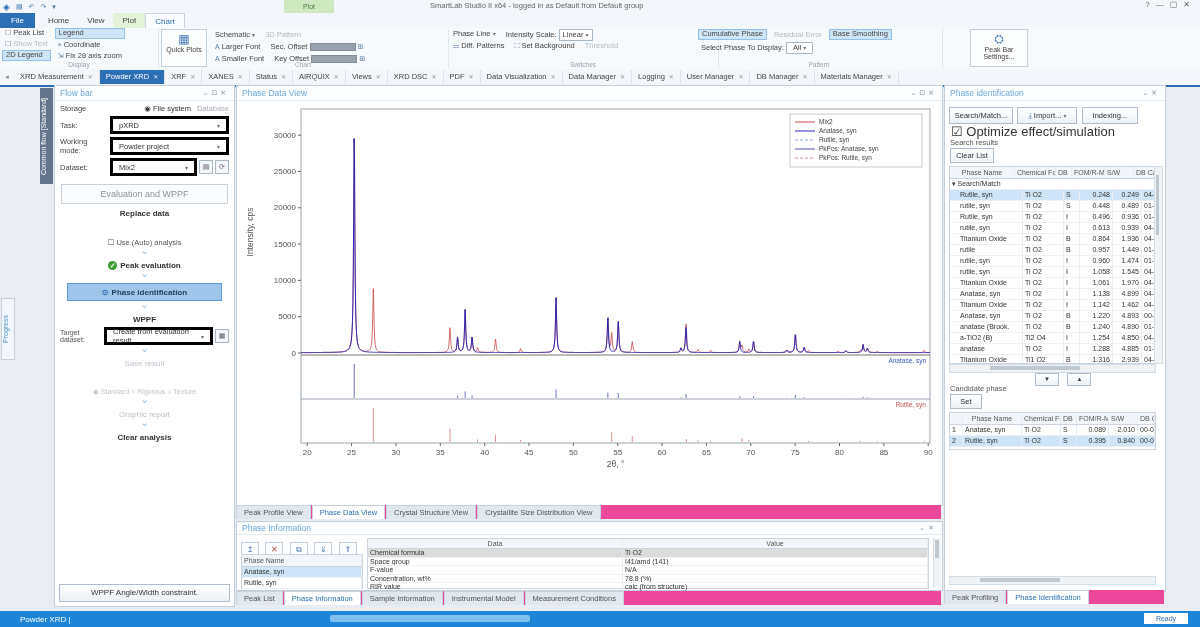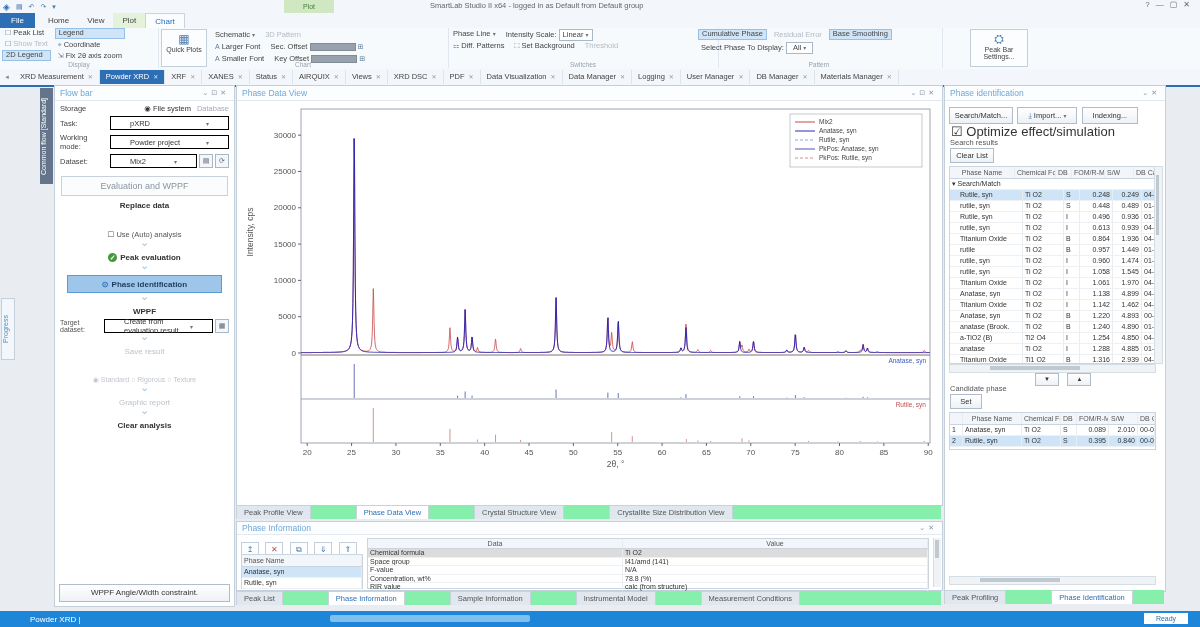--- a/index.html
+++ b/index.html
@@ -47,41 +47,41 @@
   .panel{position:absolute;background:#fff;border:1px solid #c3cfda;}
   .phd{height:14px;line-height:14px;padding:0 5px;color:#6fa8d8;font-size:8.5px;
        border-bottom:1px solid #e2e9f0;display:flex;justify-content:space-between;background:#fcfdfe;}
   .phd .ic{color:#8a99a8;font-size:7px;letter-spacing:3px;}
   .btn{display:inline-block;border:1px solid #aebccb;background:linear-gradient(#ffffff,#edf1f6);
        font-size:7.5px;text-align:center;color:#333;}
   
   #flow-panel{left:54px;top:85px;width:179px;height:520px;}
   .frow{display:flex;align-items:center;margin:3px 5px 0 5px;font-size:7.5px;}
   .flbl{width:50px;color:#444;}
-  .sel-box{flex:1;height:12px;border:1px solid #000000;background:#fff;font-size:7.5px;
-           display:flex;align-items:center;justify-content:space-between;padding:0 19px;color:#333;}
+  .sel-box{flex:1;height:12px;border:3px solid #000000;background:#fff;font-size:7.5px;
+           display:flex;align-items:center;justify-content:space-between;padding:0 6px;color:#333;}
   .caret{color:#667788;font-size:6px;}
   .sq-btn{width:12px;height:12px;border:1px solid #a9b8c6;background:#f4f7fa;font-size:7px;
           text-align:center;line-height:12px;color:#667;margin-left:2px;}
   #flow-section{margin:8px 6px 2px 6px;border:1px solid #c9d2db;background:#fbfcfd;height:18px;
                 line-height:18px;text-align:center;color:#8a949e;font-size:9px;}
   .step{text-align:center;font-size:8px;font-weight:bold;color:#333;margin-top:5px;}
   .step.dim{color:#bcc3cb;font-weight:normal;}
   .chev{text-align:center;color:#9dc3e6;font-size:11px;height:9px;line-height:7px;}
   .ckrow{text-align:center;font-size:7.5px;color:#555;margin-top:20px;}
   #step-phaseid{margin:4px 12px 0 12px;height:16px;background:#9dc6ea;border:1px solid #5b9bd5;
                 display:flex;align-items:center;justify-content:center;font-size:8px;font-weight:bold;color:#1f3d5c;}
   .greenck{display:inline-block;width:9px;height:9px;border-radius:50%;background:#3f9c35;color:#fff;
            font-size:7px;line-height:9px;text-align:center;margin-right:3px;}
   #flow-bottom{position:absolute;left:4px;right:4px;bottom:4px;}
   #flow-bottom .btn{display:block;height:16px;line-height:16px;margin-top:3px;font-size:8px;}
   
   #chart-panel{left:236px;top:85px;width:705px;height:419px;}
   
-  .tabbar{position:absolute;display:flex;font-size:7.5px;background:#86efac;gap:44px;}
+  .tabbar{position:absolute;display:flex;font-size:7.5px;background:#ec4899;}
   .vt{height:13px;line-height:13px;padding:0 7px;background:#e1e7ee;border:1px solid #c8d2dc;
       border-bottom:none;margin-right:1px;color:#555;white-space:nowrap;}
   .vt.sel{background:#fff;color:#2d6fb5;}
   #view-tabs{left:236px;top:505px;width:705px;height:14px;}
   #bottom-tabs{left:236px;top:591px;width:705px;height:14px;}
   #right-tabs{left:944px;top:590px;width:220px;height:14px;}
   
   #info-panel{left:236px;top:521px;width:705px;height:68px;}
   .tool-ic{display:inline-block;width:16px;height:13px;border:1px solid #c3cfda;background:#fbfdfe;
            text-align:center;line-height:13px;font-size:8px;margin-right:2px;color:#4a78b0;}
@@ -723,16 +723,16 @@
     </div>
 </div>
 
 <div class="tabbar" id="right-tabs">
 
 <div class="vt"><span>Peak Profiling</span></div>
     <div class="vt sel"><span>Phase Identification</span></div>
   </div>
 
 <div class="abs flex" id="statusbar">
-  <span style="margin-left:20px;padding-left:10px;">Powder XRD |</span>
+  <span style="margin-left:10px;padding-left:10px;">Powder XRD |</span>
   <span id="status-seg"></span>
   <span id="status-badge">Ready</span>
 </div>
 
 </body></html>

